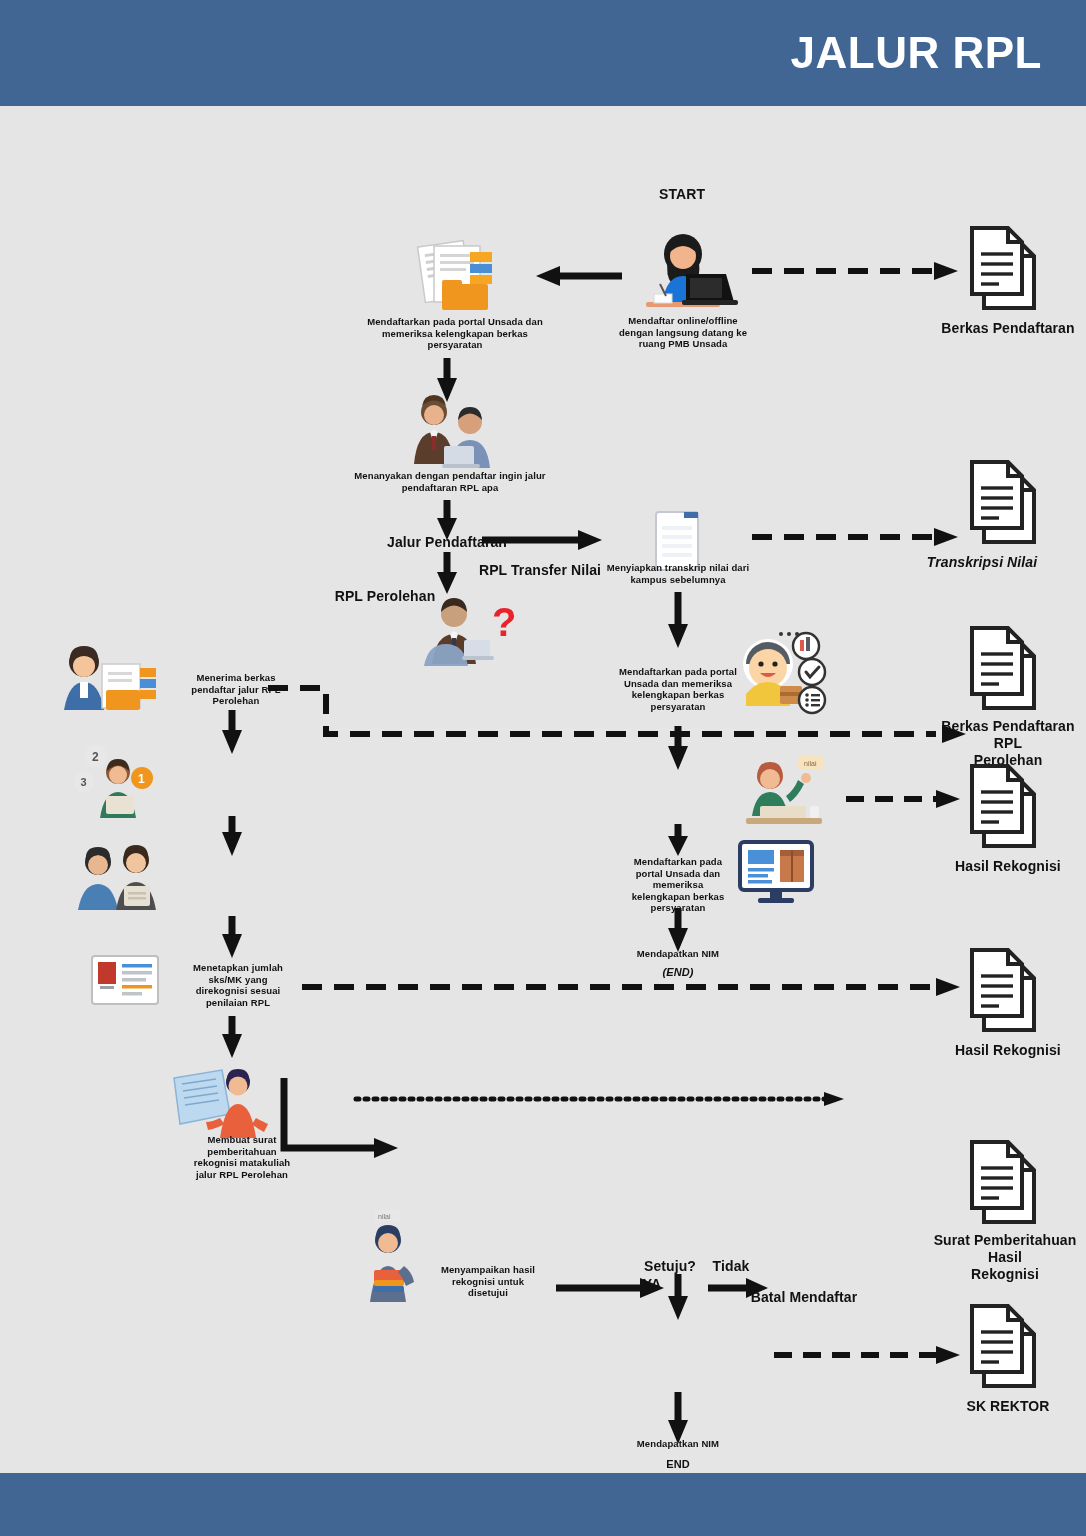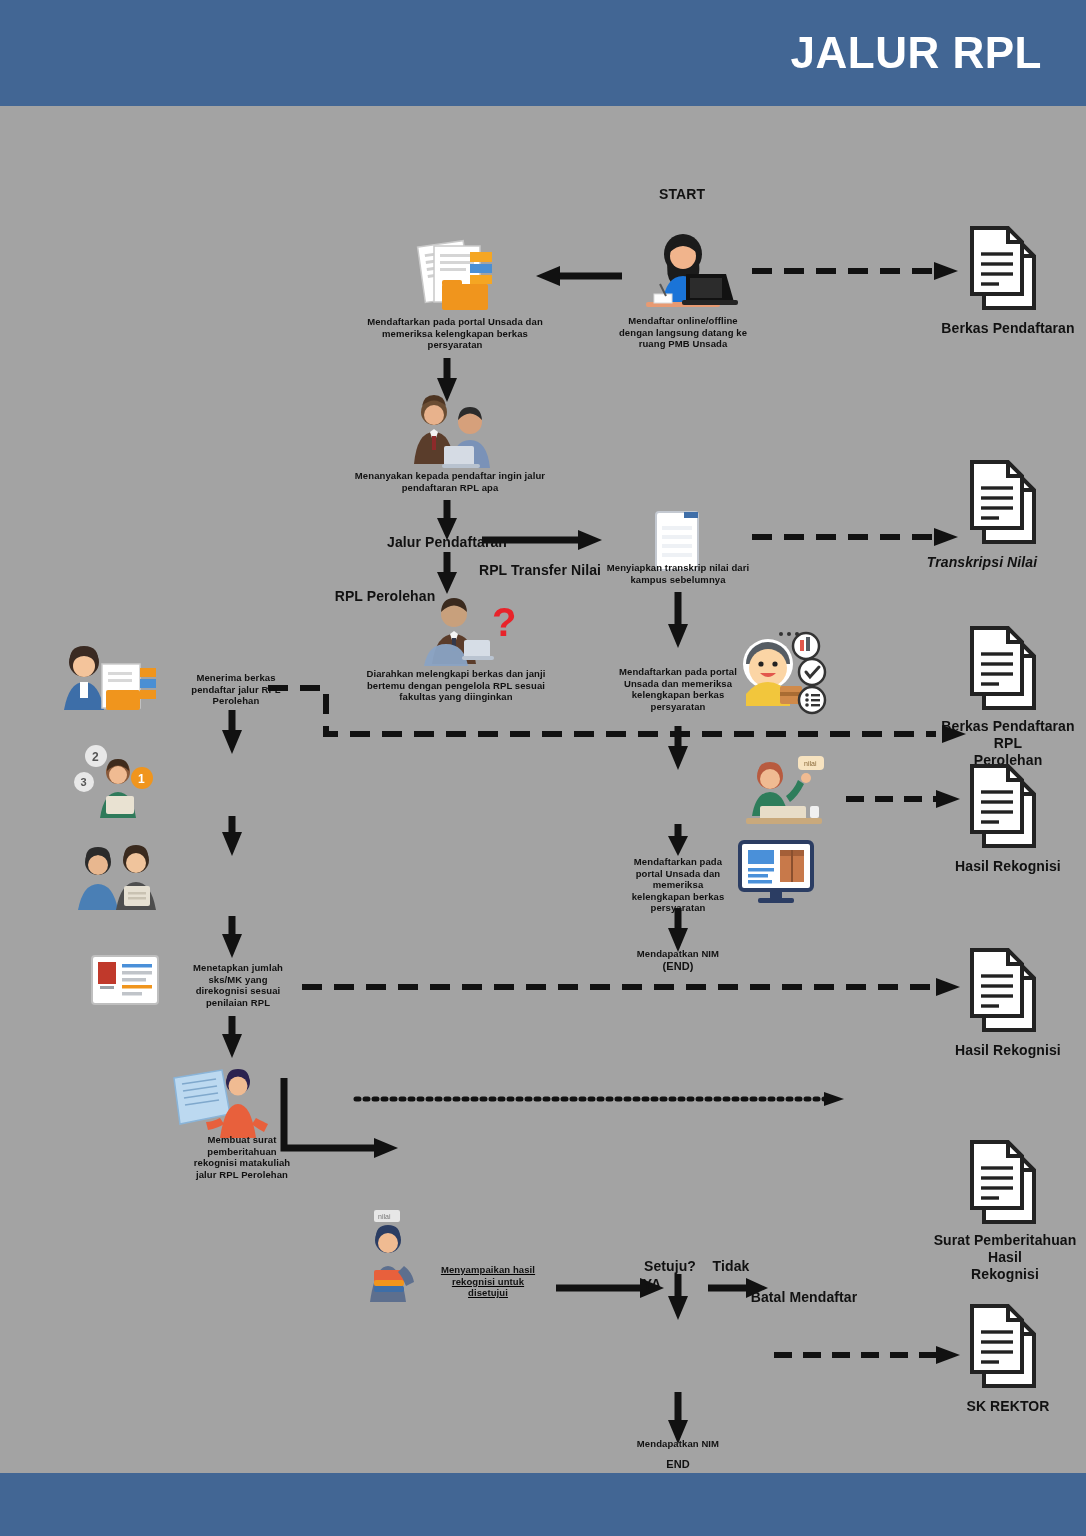--- a/index.html
+++ b/index.html
@@ -6,21 +6,21 @@
   * { box-sizing: border-box; }
   html, body {
     margin: 0; padding: 0;
     background: #ffffff;
     font-family: "Liberation Sans", sans-serif;
   }
   #page {
     position: relative;
     width: 1086px;
     height: 1536px;
-    background: #a3a3a3;
+    background: #e5e5e5;
     overflow: hidden;
   }
   
   .banner {
     position: absolute;
     left: 0;
     width: 1086px;
     background: #426694;
     display: flex;
     align-items: center;
@@ -154,21 +154,21 @@
       <path d="M32 40 l4 12 l4 -12 l-4 -3z" fill="#f2f2f2"></path>
       <rect x="34" y="44" width="4" height="14" fill="#8d2a2a"></rect>
       <circle cx="72" cy="30" r="12" fill="#d6a07b"></circle>
       <path d="M60 28 q12 -13 24 0 q-1 -13 -12 -13 q-11 0 -12 13z" fill="#2b2b2b"></path>
       <path d="M52 76 q3 -28 20 -28 q17 0 20 28z" fill="#7a92b8"></path>
       <rect x="46" y="54" width="30" height="20" rx="2" fill="#d5dbe4"></rect>
       <rect x="44" y="72" width="38" height="4" rx="2" fill="#b8c2cf"></rect>
     </svg>
   </div>
   <div class="node" style="left:336px; top:470px; width:228px;">
-    <div class="cap">Menanyakan kepada pendaftar ingin jalur
+    <div class="cap">Menanyakan dengan pendaftar ingin jalur
 pendaftaran RPL apa</div>
   </div>
 
   <div class="arrow" style="left:437px; top:500px;">
     <svg width="20" height="40" viewBox="0 0 20 40">
       <line x1="10" y1="0" x2="10" y2="24" stroke="#111" stroke-width="7"></line>
       <polygon points="10,40 0,18 20,18" fill="#111"></polygon>
     </svg>
   </div>
 
@@ -201,25 +201,20 @@
       <circle cx="46" cy="20" r="13" fill="#c8a07c"></circle>
       <path d="M33 18 q13 -13 26 0 q-1 -14 -13 -14 q-12 0 -13 14z" fill="#3a2a1e"></path>
       <path d="M24 70 q4 -30 22 -30 q18 0 22 30z" fill="#5b3c2a"></path>
       <path d="M42 40 l4 12 l4 -12 l-4 -3z" fill="#f5f5f5"></path>
       <rect x="44" y="44" width="4" height="13" fill="#33384a"></rect>
       <path d="M16 72 q4 -22 22 -22 q18 0 22 22z" fill="#8aa3c4" opacity="0.95"></path>
       <rect x="56" y="46" width="26" height="18" rx="2" fill="#d6dde6"></rect>
       <rect x="54" y="62" width="32" height="4" rx="2" fill="#bac4d1"></rect>
       <text x="84" y="42" font-family="Liberation Sans, sans-serif" font-size="40" font-weight="bold" fill="#e8232a">?</text>
     </svg>
-  </div>
-  <div class="node" style="left:340px; top:668px; width:232px;">
-    <div class="cap">Diarahkan melengkapi berkas dan janji
-bertemu dengan pengelola RPL sesuai
-fakultas yang diinginkan</div>
   </div>
 
   <div class="ill" style="left:650px; top:508px;">
     <svg width="56" height="68" viewBox="0 0 56 68">
       <rect x="6" y="4" width="42" height="58" rx="3" fill="#ffffff" stroke="#c4c9d1" stroke-width="2"></rect>
       <rect x="34" y="4" width="14" height="6" fill="#3f6ea8"></rect>
       <rect x="12" y="18" width="30" height="4" fill="#eef1f5"></rect>
       <rect x="12" y="27" width="30" height="4" fill="#eef1f5"></rect>
       <rect x="12" y="36" width="30" height="4" fill="#eef1f5"></rect>
       <rect x="12" y="45" width="30" height="4" fill="#eef1f5"></rect>
@@ -350,21 +345,21 @@
 
   <div class="arrow" style="left:668px; top:908px;">
     <svg width="20" height="44" viewBox="0 0 20 44">
       <line x1="10" y1="0" x2="10" y2="26" stroke="#111" stroke-width="7"></line>
       <polygon points="10,44 0,20 20,20" fill="#111"></polygon>
     </svg>
   </div>
 
   <div class="node" style="left:598px; top:948px; width:160px;">
     <div class="cap">Mendapatkan NIM</div>
-    <div class="cap big" style="margin-top:0;">(END)</div>
+    <div class="cap big" style="margin-top:6px;font-style:italic;">(END)</div>
   </div>
 
   <div class="ill" style="left:56px; top:640px;">
     <svg width="110" height="72" viewBox="0 0 110 72">
       <circle cx="28" cy="22" r="15" fill="#3a2a22"></circle>
       <circle cx="28" cy="26" r="11" fill="#f4c49b"></circle>
       <path d="M14 24 q14 -16 28 0 q2 -18 -14 -18 q-16 0 -14 18z" fill="#3a2a22"></path>
       <path d="M8 70 q5 -28 20 -28 q15 0 20 28z" fill="#3d6ea8"></path>
       <rect x="24" y="42" width="8" height="16" fill="#ffffff"></rect>
       <rect x="46" y="24" width="38" height="44" fill="#ffffff" stroke="#ccc" stroke-width="1.5"></rect>
@@ -511,21 +506,21 @@
       <circle cx="40" cy="32" r="13" fill="#2b3d63"></circle>
       <circle cx="40" cy="35" r="10" fill="#f0bb92"></circle>
       <path d="M28 31 q12 -13 24 0 q1 -14 -12 -14 q-13 0 -12 14z" fill="#2b3d63"></path>
       <path d="M22 94 q5 -36 18 -36 q13 0 18 36z" fill="#5d6f8e"></path>
       <rect x="26" y="62" width="30" height="14" rx="2" fill="#e8603c"></rect>
       <rect x="26" y="72" width="30" height="6" rx="2" fill="#f0951d"></rect>
       <rect x="26" y="78" width="30" height="6" rx="2" fill="#3d6ea8"></rect>
       <path d="M56 58 q8 6 10 16 l-8 4 q-4 -10 -8 -14z" fill="#5d6f8e"></path>
     </svg>
   </div>
-  <div class="node" style="left:424px; top:1264px; width:128px;text-decoration:underline;">
+  <div class="node" style="left:424px; top:1264px; width:128px;">
     <div class="cap">Menyampaikan hasil
 rekognisi untuk
 disetujui</div>
   </div>
 
   <div class="arrow" style="left:556px; top:1278px;">
     <svg width="110" height="20" viewBox="0 0 110 20">
       <line x1="0" y1="10" x2="88" y2="10" stroke="#111" stroke-width="7"></line>
       <polygon points="108,10 84,0 84,20" fill="#111"></polygon>
     </svg>

